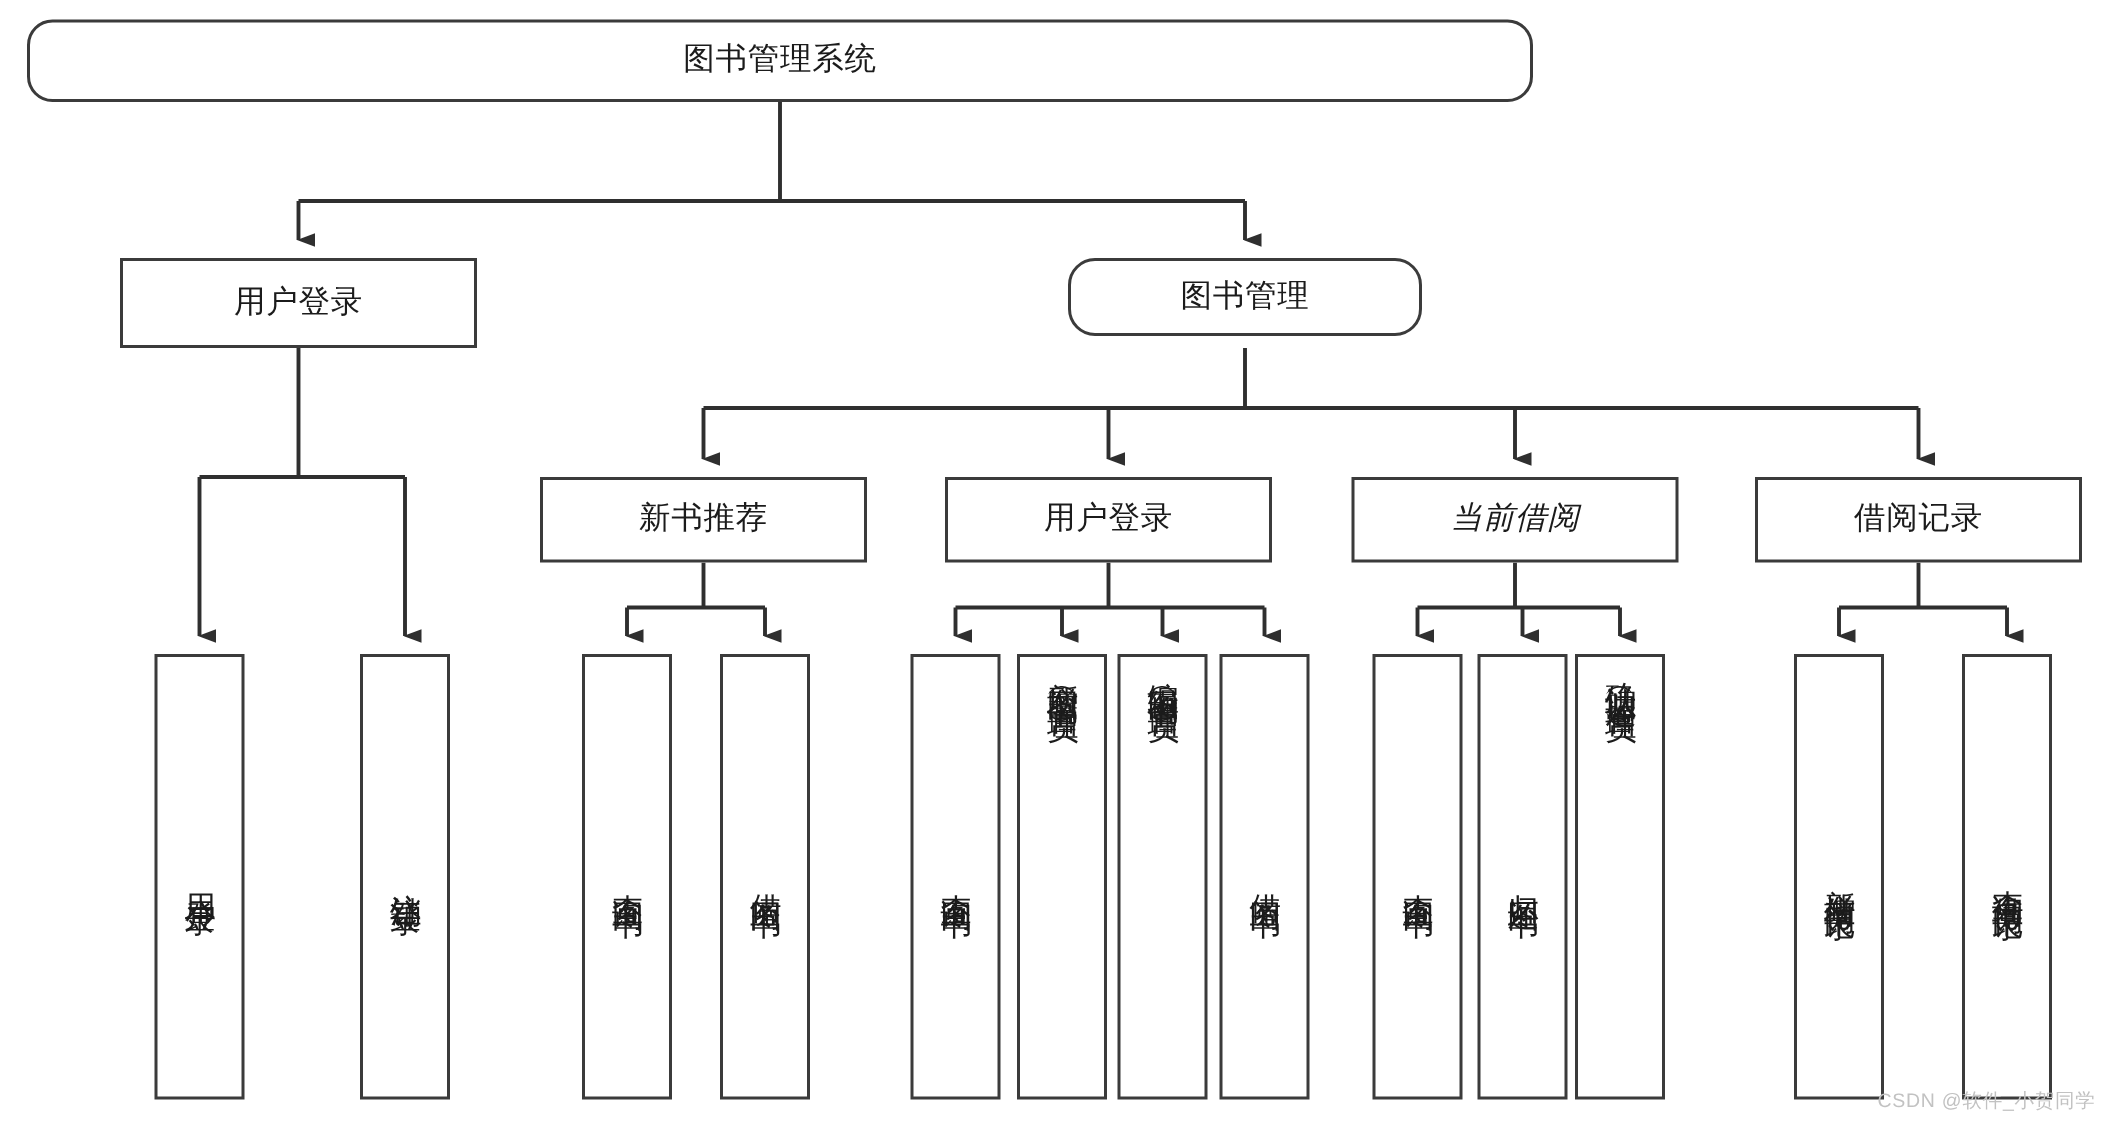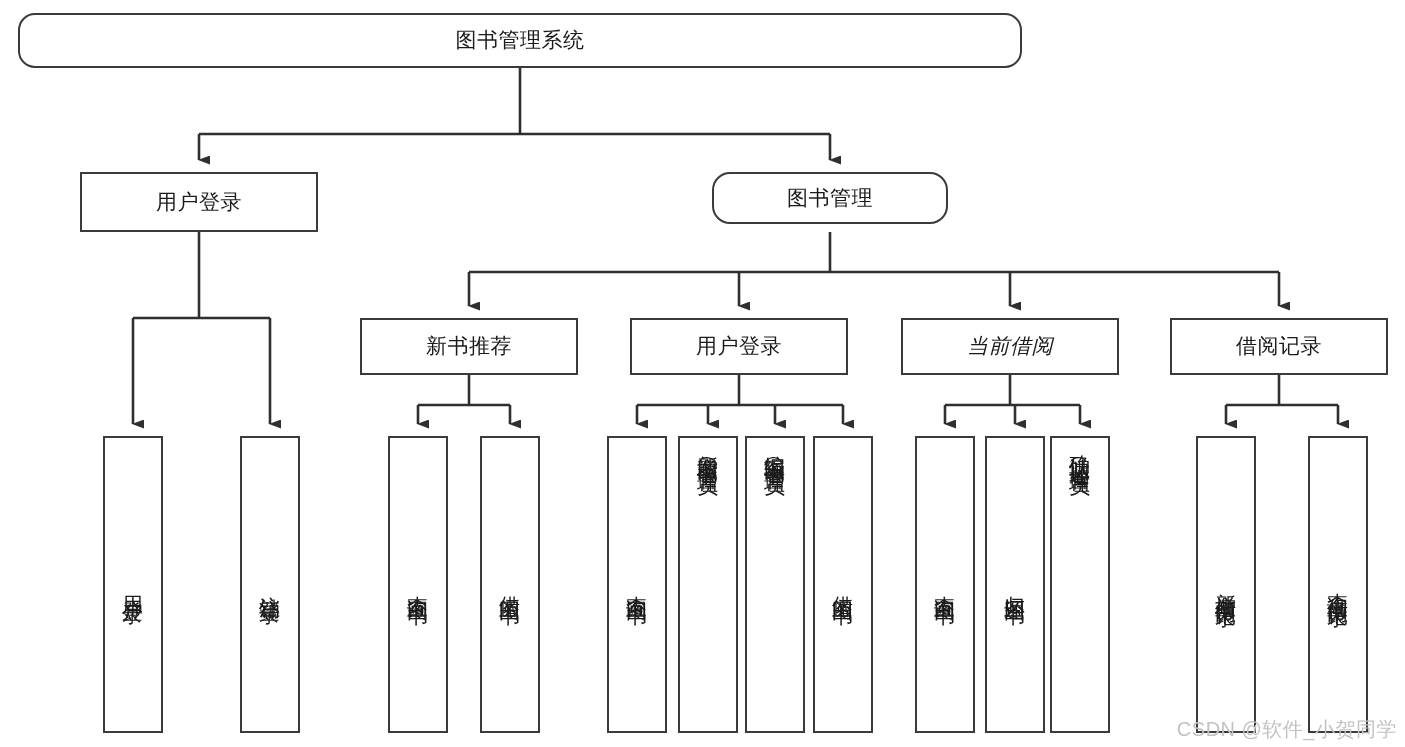--- a/index.html
+++ b/index.html
@@ -56,21 +56,21 @@
     line-height: 1;
   }
   .node.leaf.center-v {
     align-items: center;
   }
   .watermark {
     position: absolute;
     right: 8px;
     bottom: 4px;
     color: #c2c2c2;
-    font-size: 20px;
+    font-size: 13px;
     letter-spacing: 0.5px;
     z-index: 5;
     white-space: nowrap;
   }
 </style>
 </head>
 <body>
 
 <div id="canvas">
 

